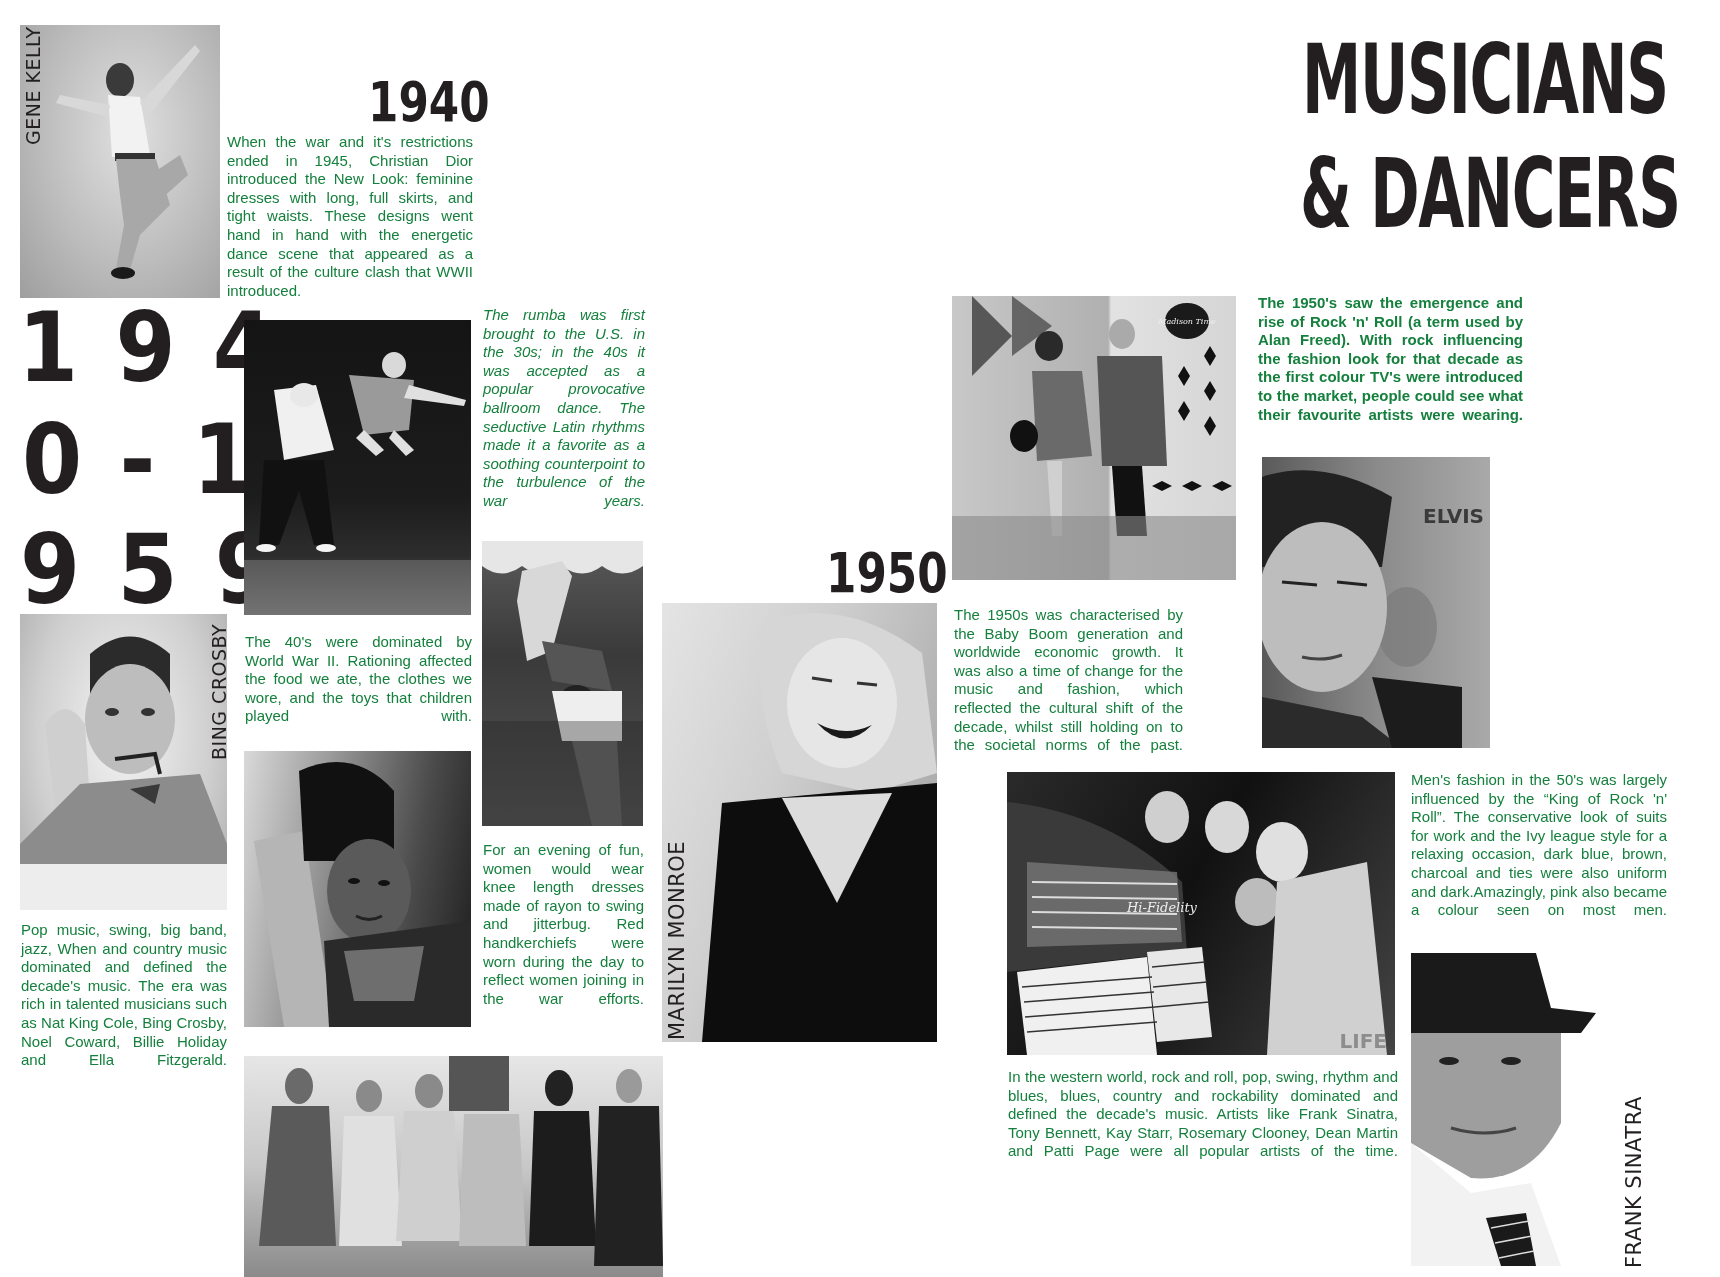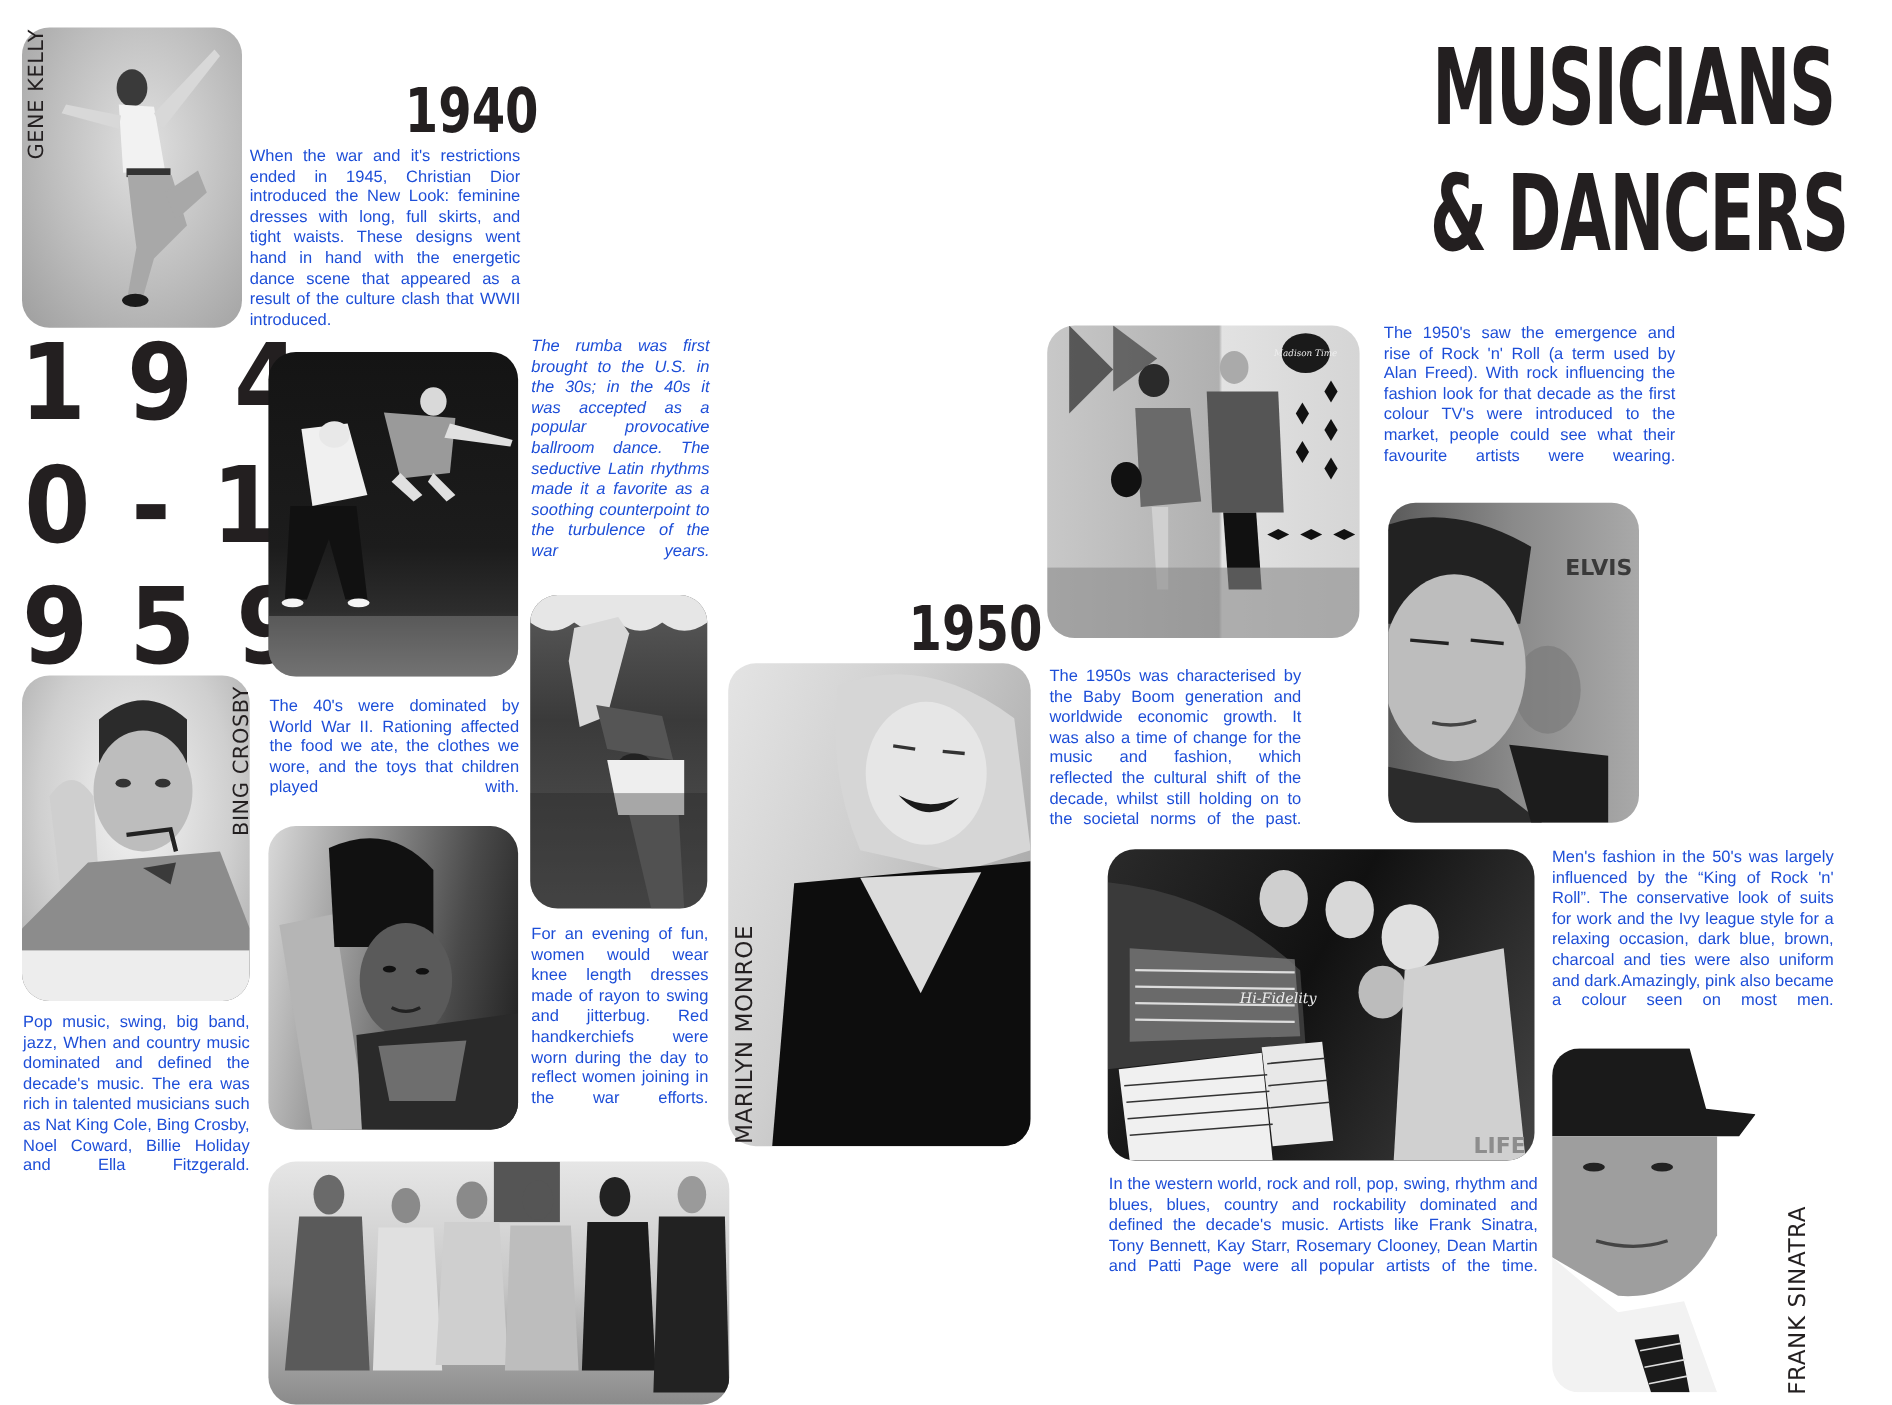--- a/index.html
+++ b/index.html
@@ -7,21 +7,21 @@
   body { position: relative; font-family: "Liberation Sans", sans-serif; color: #231f20; }
 
   
   .copy {
     position: absolute;
     font-family: "Liberation Sans", sans-serif;
     font-size: 15px;
     line-height: 18.6px;
     text-align: justify;
     text-align-last: justify;
-    color: #1d4ed8;
+    color: #15803d;
     hyphens: none;
   }
 
   
   .display {
     position: absolute;
     font-family: "DejaVu Sans", sans-serif;
     font-weight: bold;
     color: #231f20;
     transform-origin: left top;
@@ -33,21 +33,21 @@
     font-family: "DejaVu Sans", sans-serif;
     font-size: 19px;
     letter-spacing: 0.5px;
     color: #231f20;
     white-space: nowrap;
     transform: rotate(-90deg);
     transform-origin: left top;
   }
 
   
-  .photo { position: absolute; overflow: hidden; border-radius: 25px; }
+  .photo { position: absolute; overflow: hidden; }
   .photo svg { width: 100%; height: 100%; display: block; }
 
   .p-gene   { left: 20px;  top: 25px;  width: 200px; height: 273px;
               background: radial-gradient(ellipse at 55% 40%, #e0e0e0 0%, #bdbdbd 55%, #9e9e9e 100%); }
   .p-dance  { left: 244px; top: 320px; width: 227px; height: 295px;
               background: linear-gradient(#141414 0%, #1c1c1c 60%, #2d2d2d 80%, #6a6a6a 100%); }
   .p-jitter { left: 482px; top: 541px; width: 161px; height: 285px;
               background: linear-gradient(#5a5a5a 0%, #3a3a3a 40%, #555 100%); }
   .p-bing   { left: 20px;  top: 614px; width: 207px; height: 296px;
               background: radial-gradient(ellipse at 50% 40%, #f4f4f4 0%, #cfcfcf 60%, #a8a8a8 100%); }
@@ -223,21 +223,21 @@
     <path d="M95 165 L110 165 L110 240 L100 240 Z" fill="#d0d0d0"></path>
     <ellipse cx="170" cy="38" rx="13" ry="15" fill="#aaa"></ellipse>
     <path d="M145 60 L210 60 L215 170 L150 170 Z" fill="#555"></path>
     <path d="M160 170 L190 170 L195 240 L165 240 Z" fill="#111"></path>
     <rect x="0" y="220" width="284" height="64" fill="#8a8a8a" opacity="0.6"></rect>
   </svg>
 </div>
 
 <div class="copy" style="left:954px; top:606px; width:229px;">The 1950s was characterised by the Baby Boom generation and worldwide economic growth. It was also a time of change for the music and fashion, which reflected the cultural shift of the decade, whilst still holding on to the societal norms of the past.</div>
 
-<div class="copy" style="left:1258px; top:294px; width:265px;">The 1950's saw the emergence and rise of Rock 'n' Roll (a term used by Alan Freed). With rock influencing the fashion look for that decade as the first colour TV's were introduced to the market, people could see what their favourite artists were wearing.</div>
+<div class="copy" style="left:1258px; top:294px; width:265px;font-weight:bold;">The 1950's saw the emergence and rise of Rock 'n' Roll (a term used by Alan Freed). With rock influencing the fashion look for that decade as the first colour TV's were introduced to the market, people could see what their favourite artists were wearing.</div>
 
 <div class="photo p-elvis">
   <svg viewBox="0 0 228 291" preserveAspectRatio="none">
     <ellipse cx="145" cy="170" rx="30" ry="40" fill="#7a7a7a" opacity="0.7"></ellipse>
     <path d="M0 20 Q60 0 130 40 L120 110 L0 110 Z" fill="#222"></path>
     <ellipse cx="60" cy="150" rx="65" ry="85" fill="#bdbdbd"></ellipse>
     <path d="M20 125 L55 128" stroke="#222" stroke-width="3"></path>
     <path d="M75 125 L105 128" stroke="#222" stroke-width="3"></path>
     <path d="M40 200 Q60 205 80 198" stroke="#444" stroke-width="3" fill="none"></path>
     <path d="M0 240 L100 260 L140 291 L0 291 Z" fill="#2b2b2b"></path>

